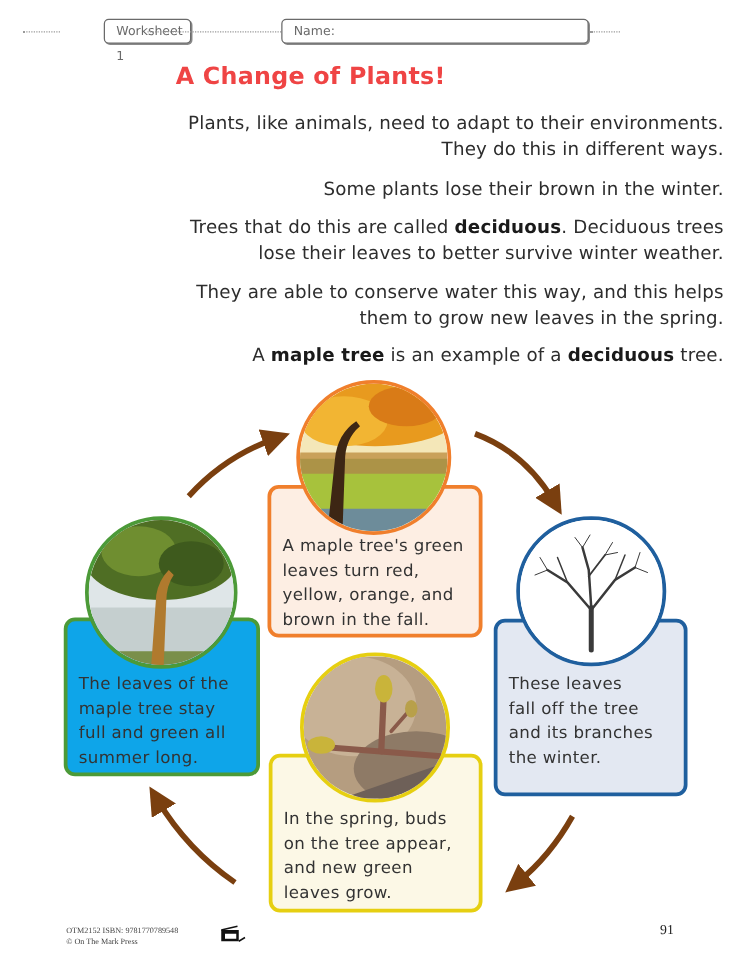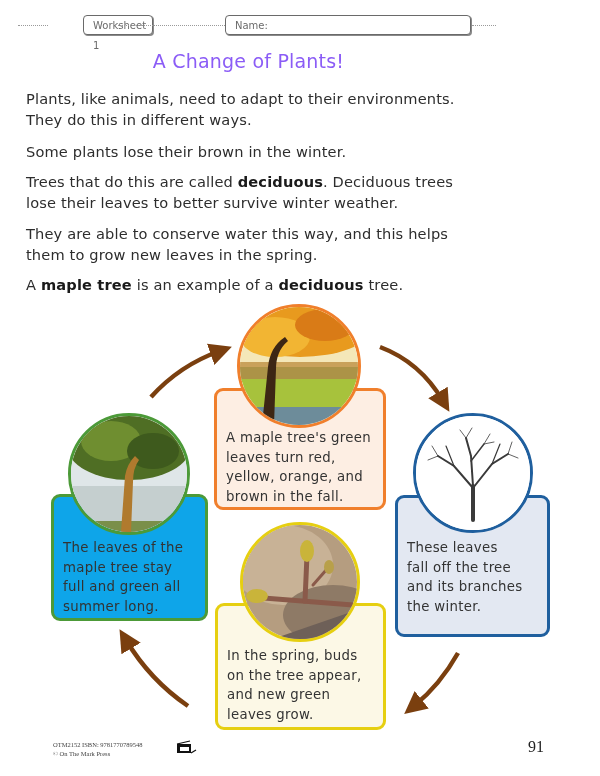--- a/index.html
+++ b/index.html
@@ -16,41 +16,41 @@
     .hdr-box {
       position: absolute; top: 15px; height: 20px;
       border: 1.5px solid #6a6a6a; border-radius: 4px;
       box-shadow: 1px 1px 0 #8a8a8a;
       font-size: 10px; color: #6a6a6a; line-height: 20px;
       padding-left: 9px; box-sizing: border-box; background: #fff;
     }
 
     .title {
       position: absolute; top: 50px; left: 0; width: 497px; text-align: center;
-      font-size: 19px; font-weight: normal; color: #8b5cf6; letter-spacing: 0.2px;
+      font-size: 19px; font-weight: bold; color: #ef4444; letter-spacing: 0.2px;
     }
 
     .para {
-      position: absolute; left: 26px; width: 525px;
-      font-size: 14.6px; line-height: 21px; color: #2d2d2d; letter-spacing: 0.15px;
+      position: absolute; left: 54px; width: 525px;
+      font-size: 14.6px; line-height: 21px; color: #2d2d2d; letter-spacing: 0.15px; text-align: right;
     }
     .para b { font-weight: bold; color: #1a1a1a; }
 
     
     .card {
       position: absolute; box-sizing: border-box; border-radius: 9px; border-width: 3px; border-style: solid;
       font-size: 13.3px; line-height: 19.5px; color: #333; letter-spacing: 0.3px;
     }
     .card .txt { position: absolute; left: 9px; right: 6px; }
     .circle {
       position: absolute; border-radius: 50%; box-sizing: border-box; border-width: 3px; border-style: solid; overflow: hidden;
     }
 
     .footer-l { position: absolute; left: 53px; top: 740px; font-family: "Liberation Serif", serif; font-size: 6.5px; color: #444; line-height: 9px; }
-    .footer-r { position: absolute; left: 528px; top: 738px; font-family: "Liberation Serif", serif; font-size: 16px; color: #222; }
+    .footer-r { position: absolute; left: 528px; top: 738px; font-family: "Liberation Serif", serif; font-size: 11px; color: #222; }
   </style>
 </head>
 <body>
 
 <div class="dots" style="left:18px; width:30px;"></div>
 <div class="hdr-box" style="left:47px; width:70px;margin-left:36px;">
   <span>Worksheet 1</span>
 </div>
 <div class="dots" style="left:118px; width:107px;"></div>
 <div class="hdr-box" style="left:225px; width:246px;">

